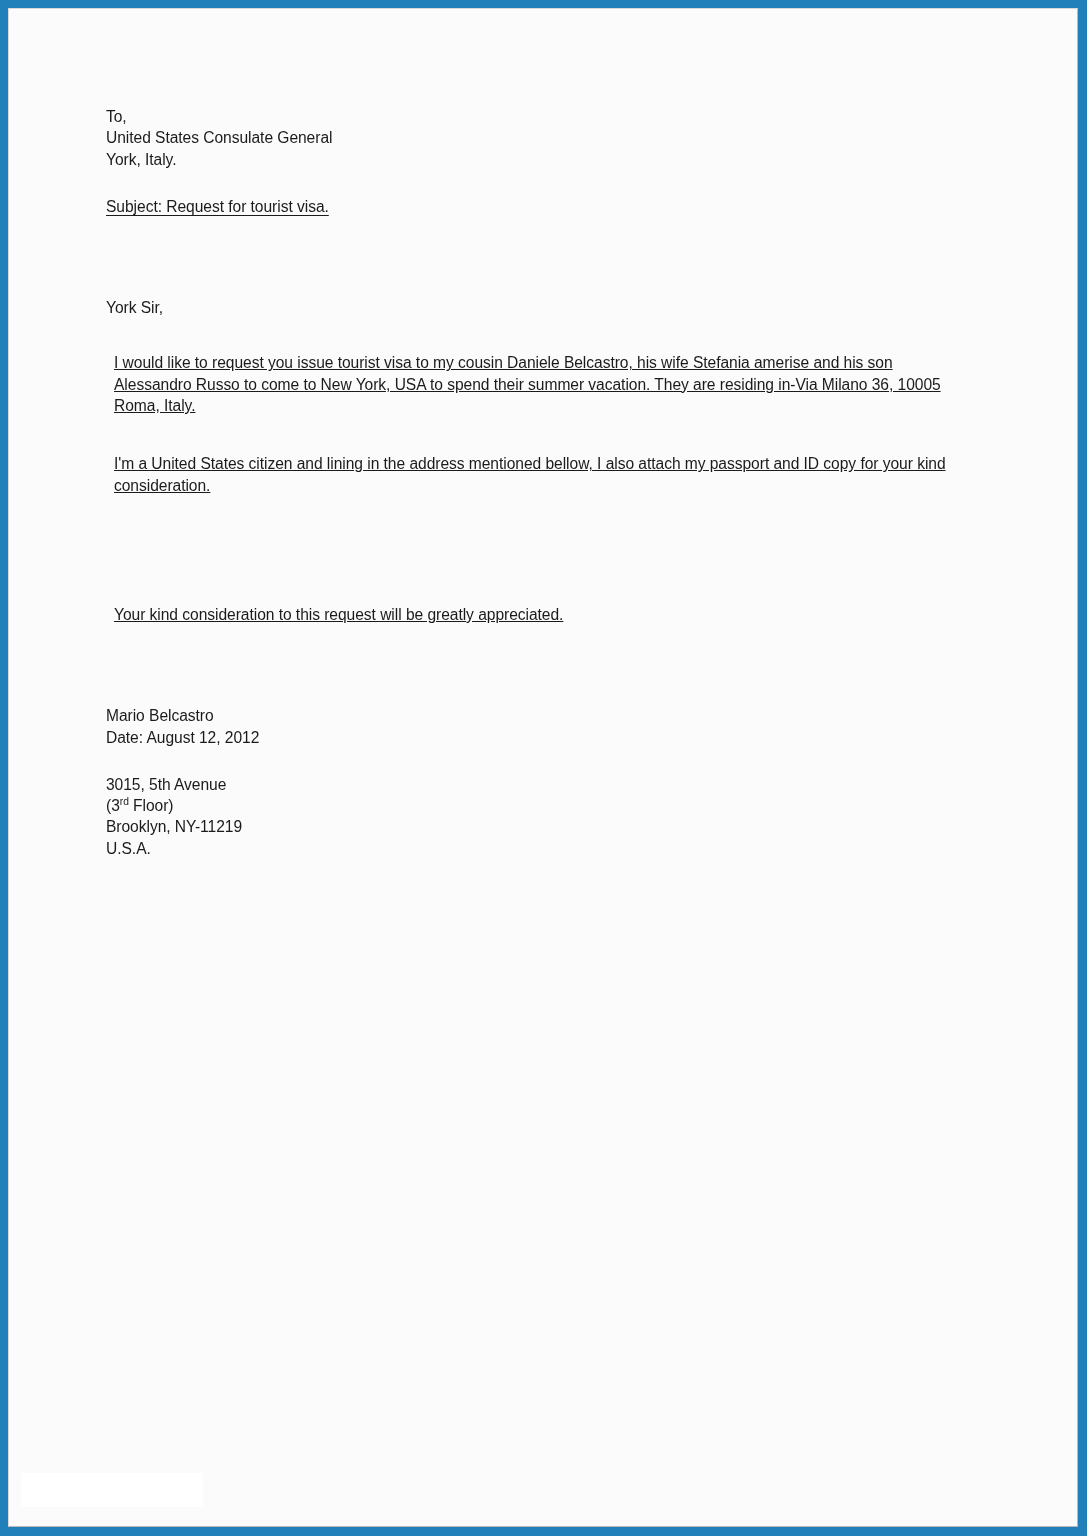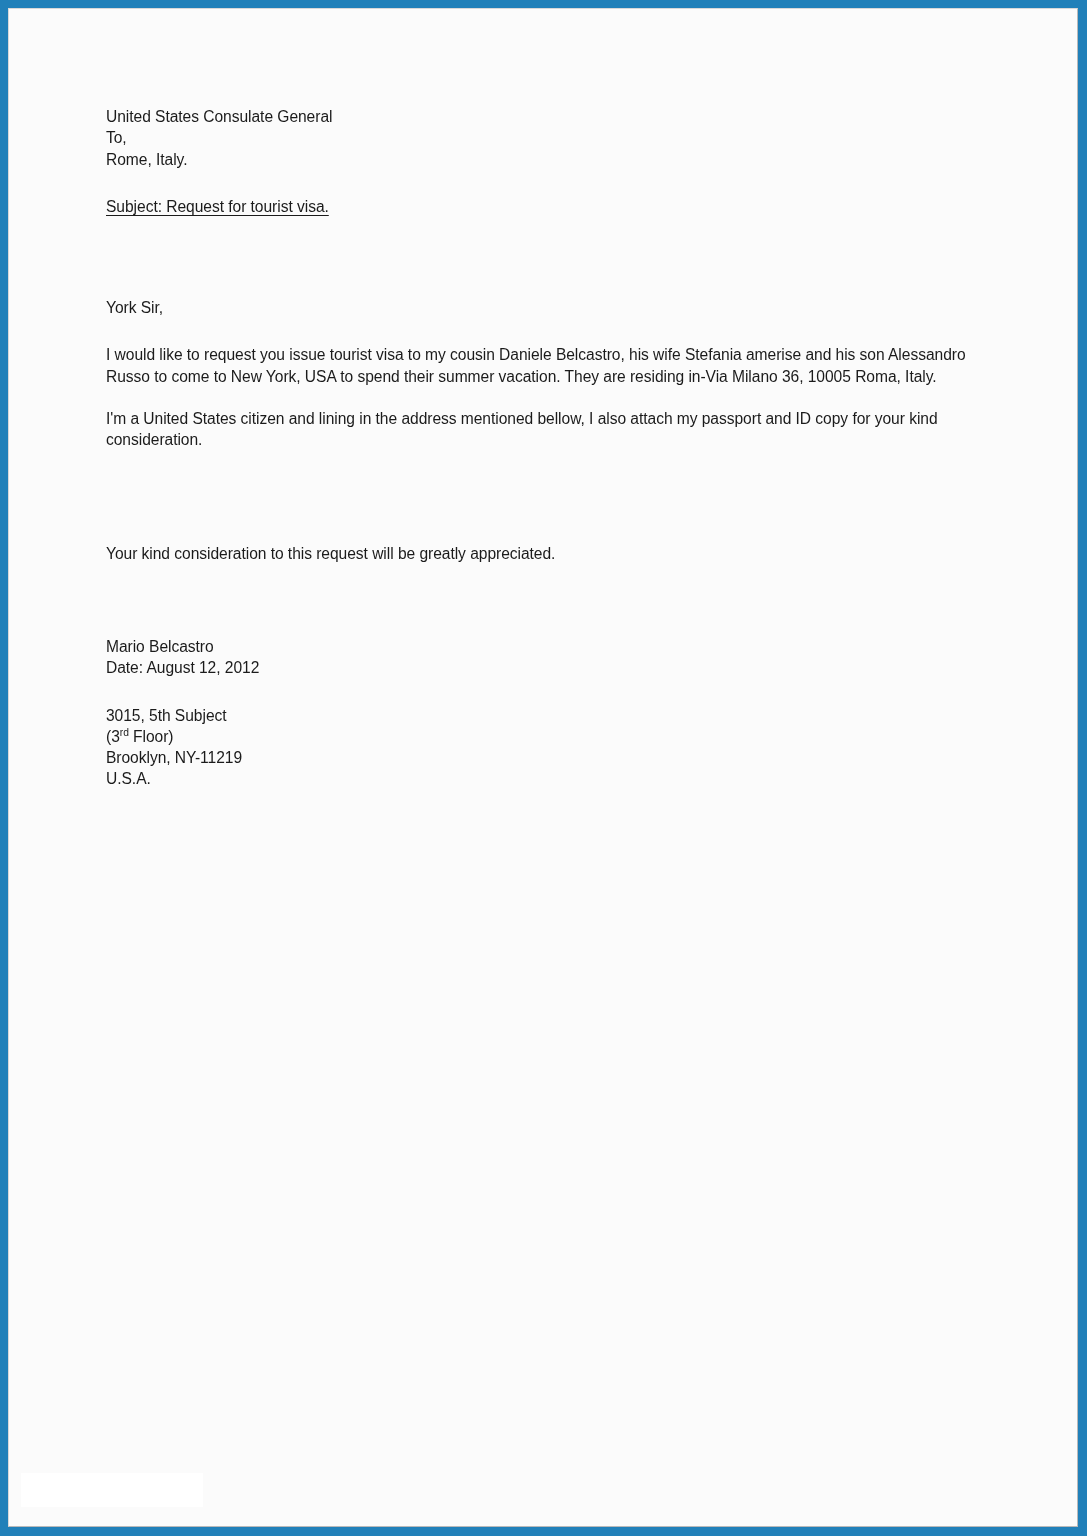--- a/index.html
+++ b/index.html
@@ -63,21 +63,21 @@
   .gap-sm  { height: 21px; }
   .gap-md  { height: 26px; }
   .gap-lg  { height: 46px; }
   .gap-xl  { height: 54px; }
 
   .underlined {
     text-decoration: underline;
     text-underline-offset: 3px;
   }
 
-  .para { margin: 0; }
+  .para { margin: 8px; text-decoration: underline; }
 
   sup {
     font-size: 0.66em;
     vertical-align: super;
     line-height: 0;
   }
 
   
   #watermark-patch {
     position: absolute;
@@ -91,23 +91,23 @@
 </head>
 <body>
 
 <div id="doc-frame">
   <div id="page-bevel">
     <div id="page-sheet">
 
       <div id="letter-body">
 
         <div class="block">
+          <div class="line">To,</div>
           <div class="line">United States Consulate General</div>
-          <div class="line">To,</div>
-          <div class="line">Rome, Italy.</div>
+          <div class="line">York, Italy.</div>
         </div>
 
         <div class="gap-md"></div>
 
         <div class="block">
           <span class="underlined">Subject: Request for tourist visa.</span>
         </div>
 
         <div class="gap-xl"></div>
         <div class="gap-md"></div>
@@ -135,21 +135,21 @@
         <div class="gap-md"></div>
 
         <div class="block">
           <div class="line">Mario Belcastro</div>
           <div class="line">Date: August 12, 2012</div>
         </div>
 
         <div class="gap-md"></div>
 
         <div class="block">
-          <div class="line">3015, 5th Subject</div>
+          <div class="line">3015, 5th Avenue</div>
           <div class="line"><span>(3</span><sup>rd</sup><span> Floor)</span></div>
           <div class="line">Brooklyn, NY-11219</div>
           <div class="line">U.S.A.</div>
         </div>
 
       </div>
 
       <div id="watermark-patch"></div>
 
     </div>

